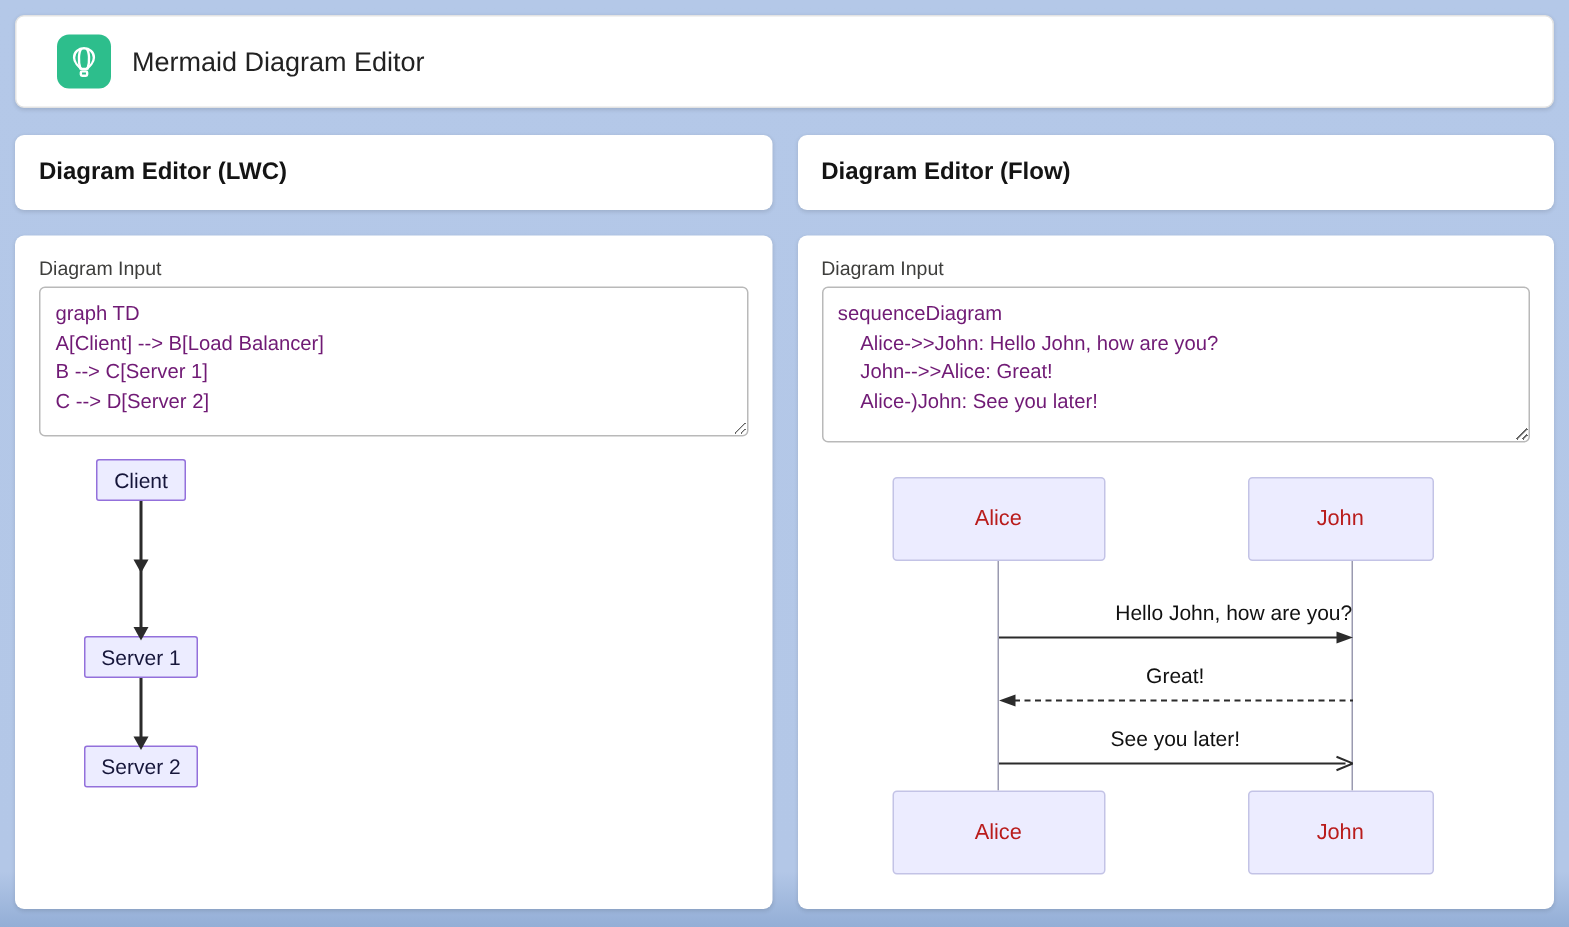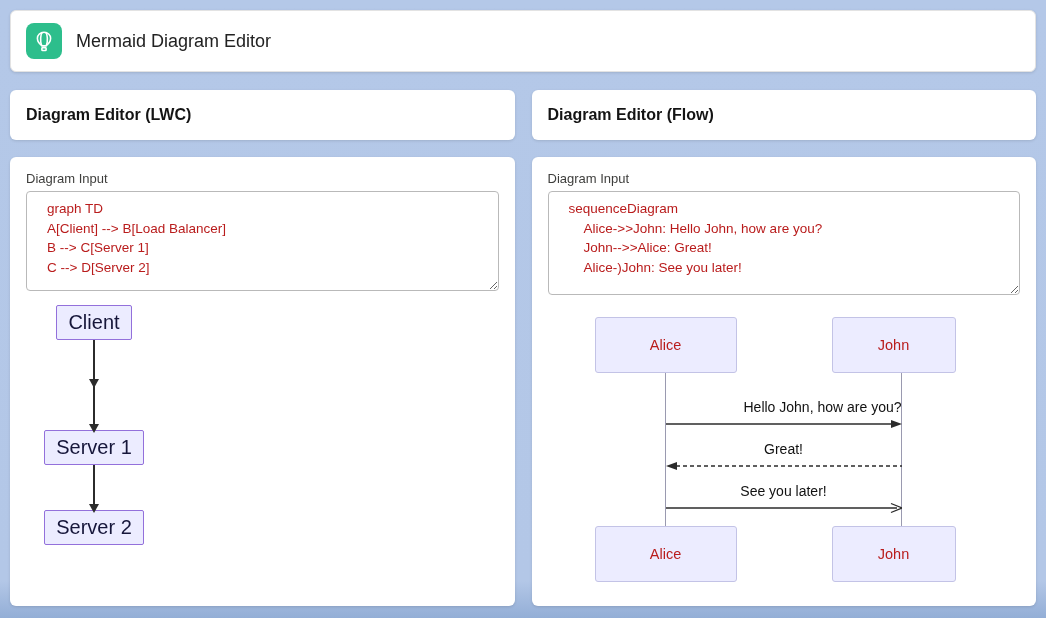--- a/index.html
+++ b/index.html
@@ -8,21 +8,21 @@
     width:1046px; height:618px;
     font-family:"Liberation Sans", sans-serif;
     background:linear-gradient(180deg,#b4c8e8 0%,#b3c7e7 94%,#93aed6 100%);
     overflow:hidden;
   }
   .page { padding:10px; }
 
   
   .app-header {
     background:#fafafa; border:1px solid #e3e3e3; border-radius:6px;
-    height:62px; display:flex; align-items:center; gap:14px; padding:0 15px;
+    height:62px; display:flex; align-items:center; gap:14px; padding:0 27px;
     box-shadow:0 1px 2px rgba(0,0,0,.08);
   }
   .app-icon {
     width:36px; height:36px; border-radius:8px;
     display:flex; align-items:center; justify-content:center;
     flex:0 0 auto;
   }
   .app-icon svg { width:24px; height:24px; }
   .app-title { font-size:18px; color:#222; }
 
@@ -35,35 +35,35 @@
     box-shadow:0 1px 3px rgba(0,0,0,.12);
   }
   .title-card { padding:16px; }
   .title-card h2 { margin:0; font-size:16px; font-weight:bold; color:#141414; }
 
   .content-card { padding:14px 16px; height:449px; overflow:hidden; }
 
   .field-label { font-size:13px; color:#3e3e3c; margin-bottom:5px; }
   textarea.code-input {
     width:100%; border:1px solid #b9b9b9; border-radius:4px;
-    padding:7px 20px; font-family:"Liberation Sans", sans-serif;
-    font-size:13.5px; line-height:19.5px; color:#b91c1c;
+    padding:7px 10px; font-family:"Liberation Sans", sans-serif;
+    font-size:13.5px; line-height:19.5px; color:#701a75;
     resize:both; outline:none; background:#fff;
   }
   .lwc-input  { height:100px; }
   .flow-input { height:104px; }
 
   
   .flowchart {
     margin-top:10px; width:136px;
     display:flex; flex-direction:column; align-items:center;
   }
   .fc-node {
     background:#ECECFF; border:1px solid #9370DB; border-radius:2px;
-    padding:5px 11px; font-size:20px; color:#16163a; white-space:nowrap;
+    padding:5px 11px; font-size:14px; color:#16163a; white-space:nowrap;
   }
   .v-arrow { position:relative; width:2px; height:45px; background:#2b2b2b; }
   .v-arrow::after {
     content:""; position:absolute; bottom:-8px; left:50%;
     transform:translateX(-50%);
     border:5px solid transparent; border-top:9px solid #2b2b2b;
   }
 
   
   .sequence { position:relative; margin-top:18px; height:268px; }

